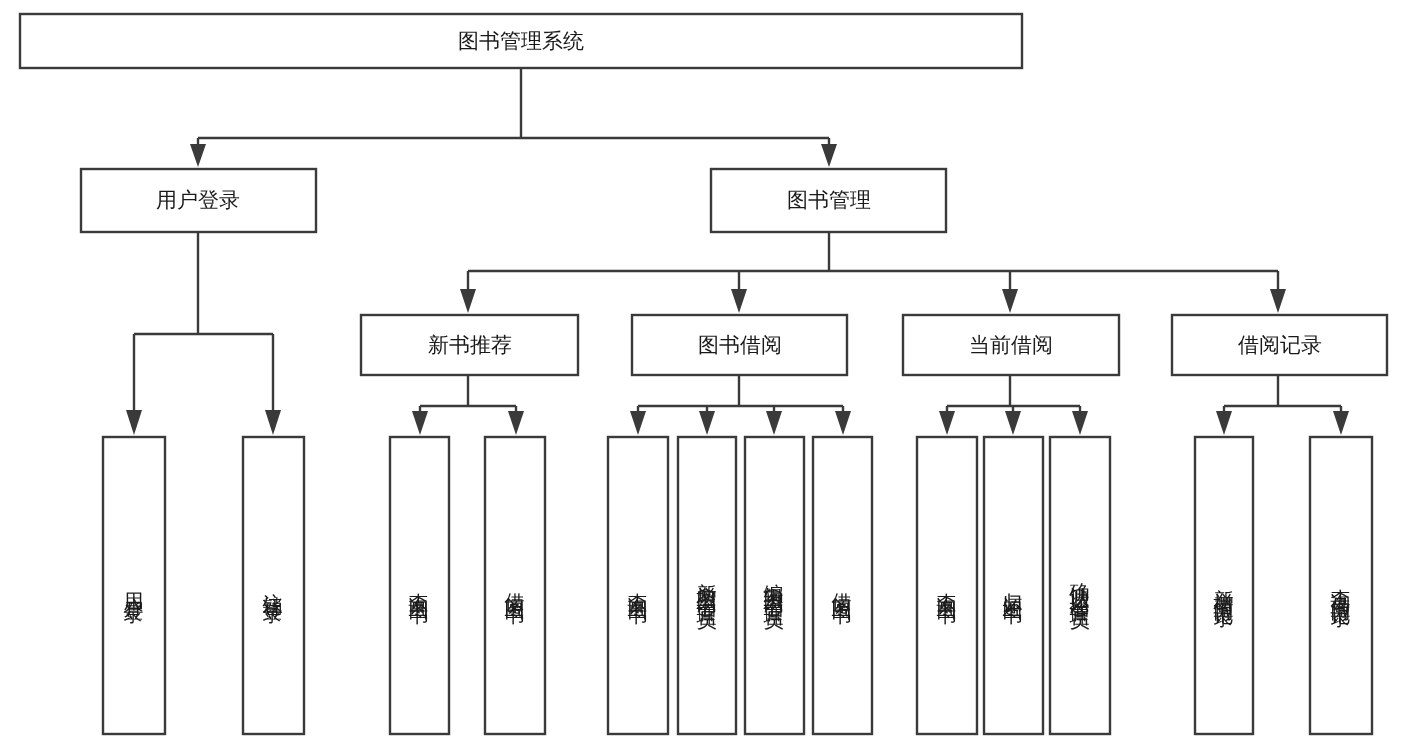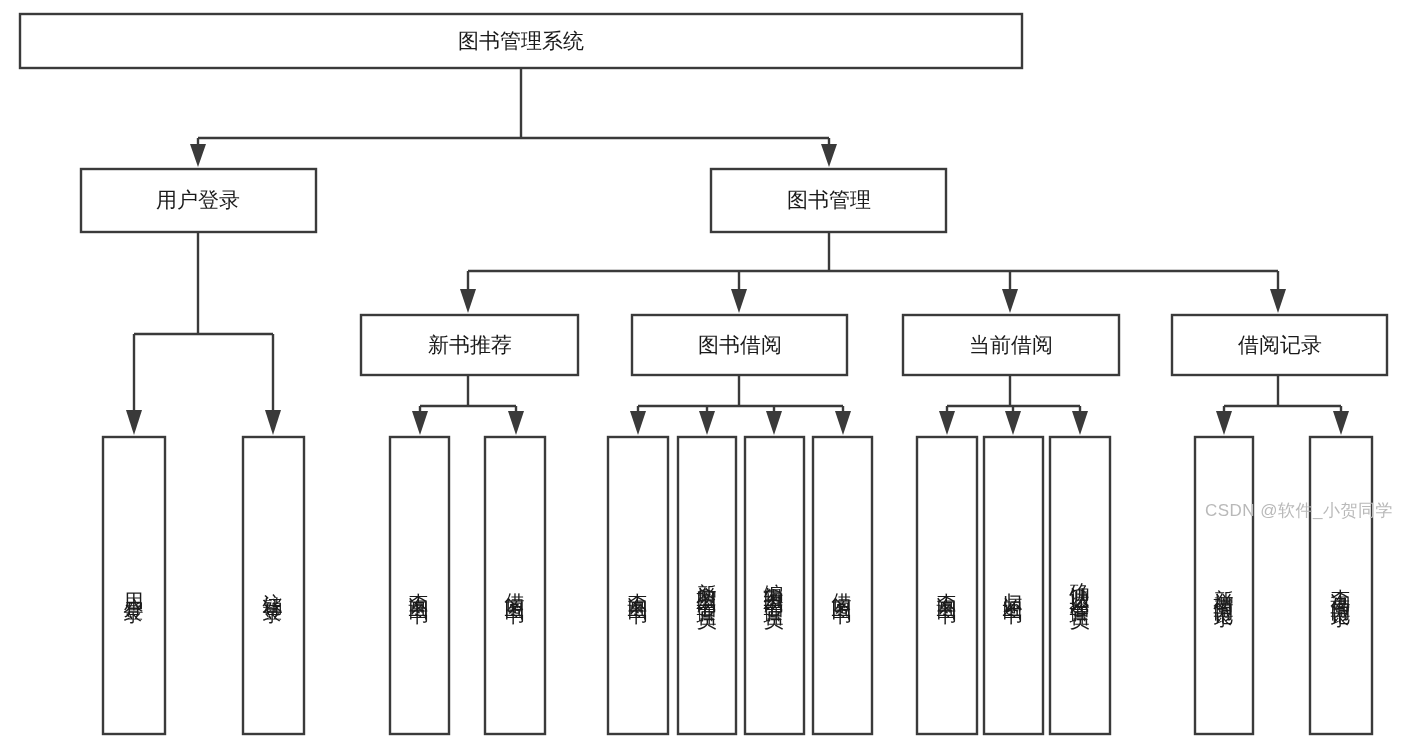--- a/index.html
+++ b/index.html
@@ -233,14 +233,13 @@
     <g>
       <rect class="node-box" x="1195" y="437" width="58" height="297"></rect>
       <text class="node-label-v" x="1224" y="585">新增借阅记录</text>
     </g>
     <g>
       <rect class="node-box" x="1310" y="437" width="62" height="297"></rect>
       <text class="node-label-v" x="1341" y="585">查询借阅记录</text>
     </g>
   </svg>
 
-  <div class="watermark">CSDN @软件_小贺同学</div>
 </div>
 
 </body></html>

